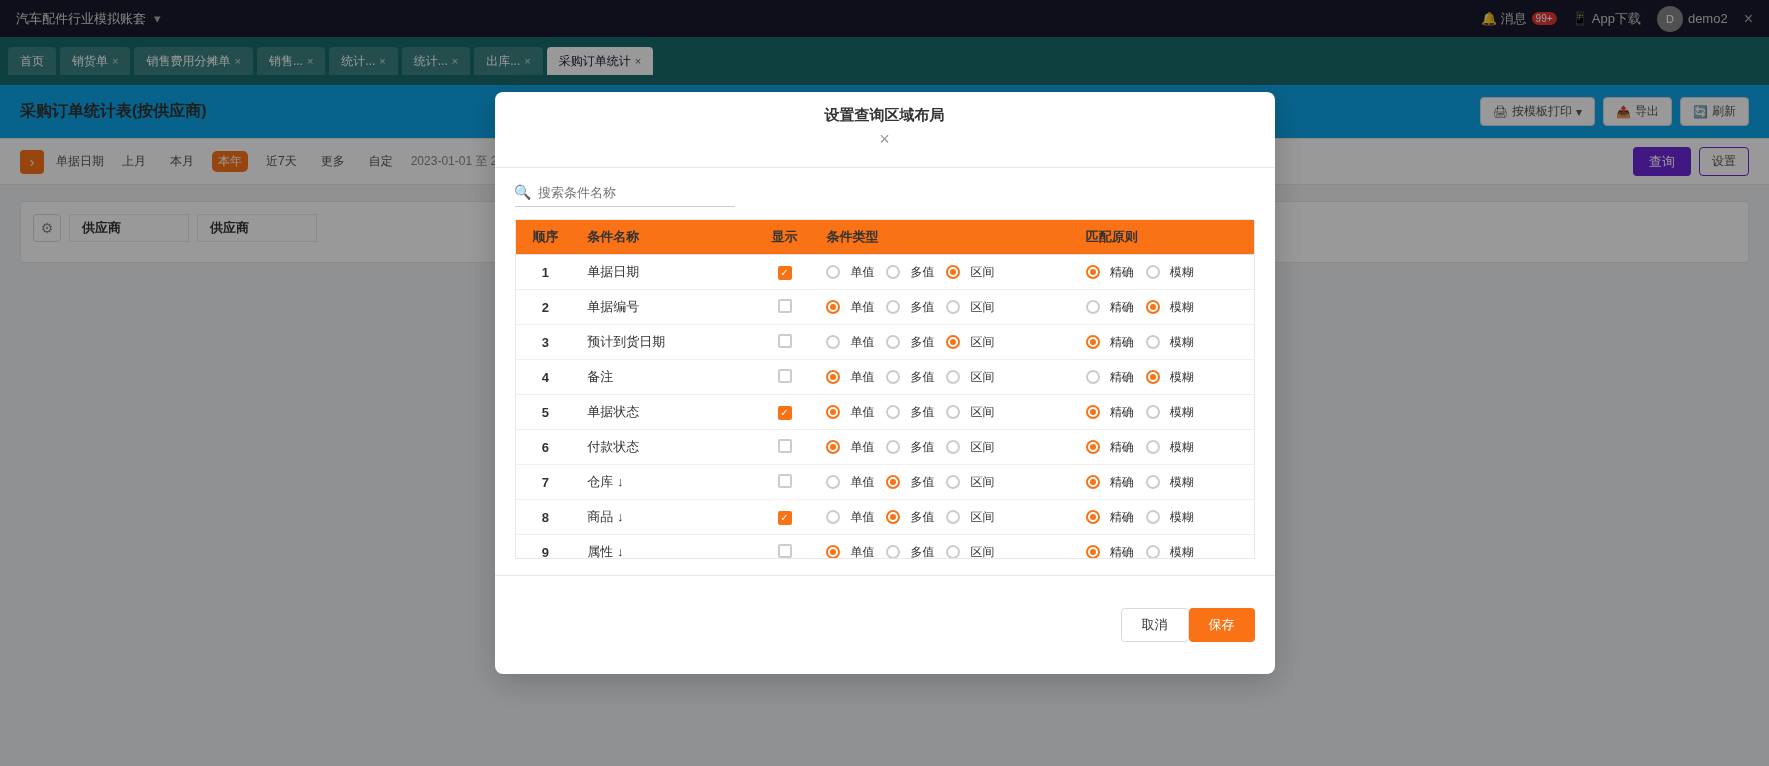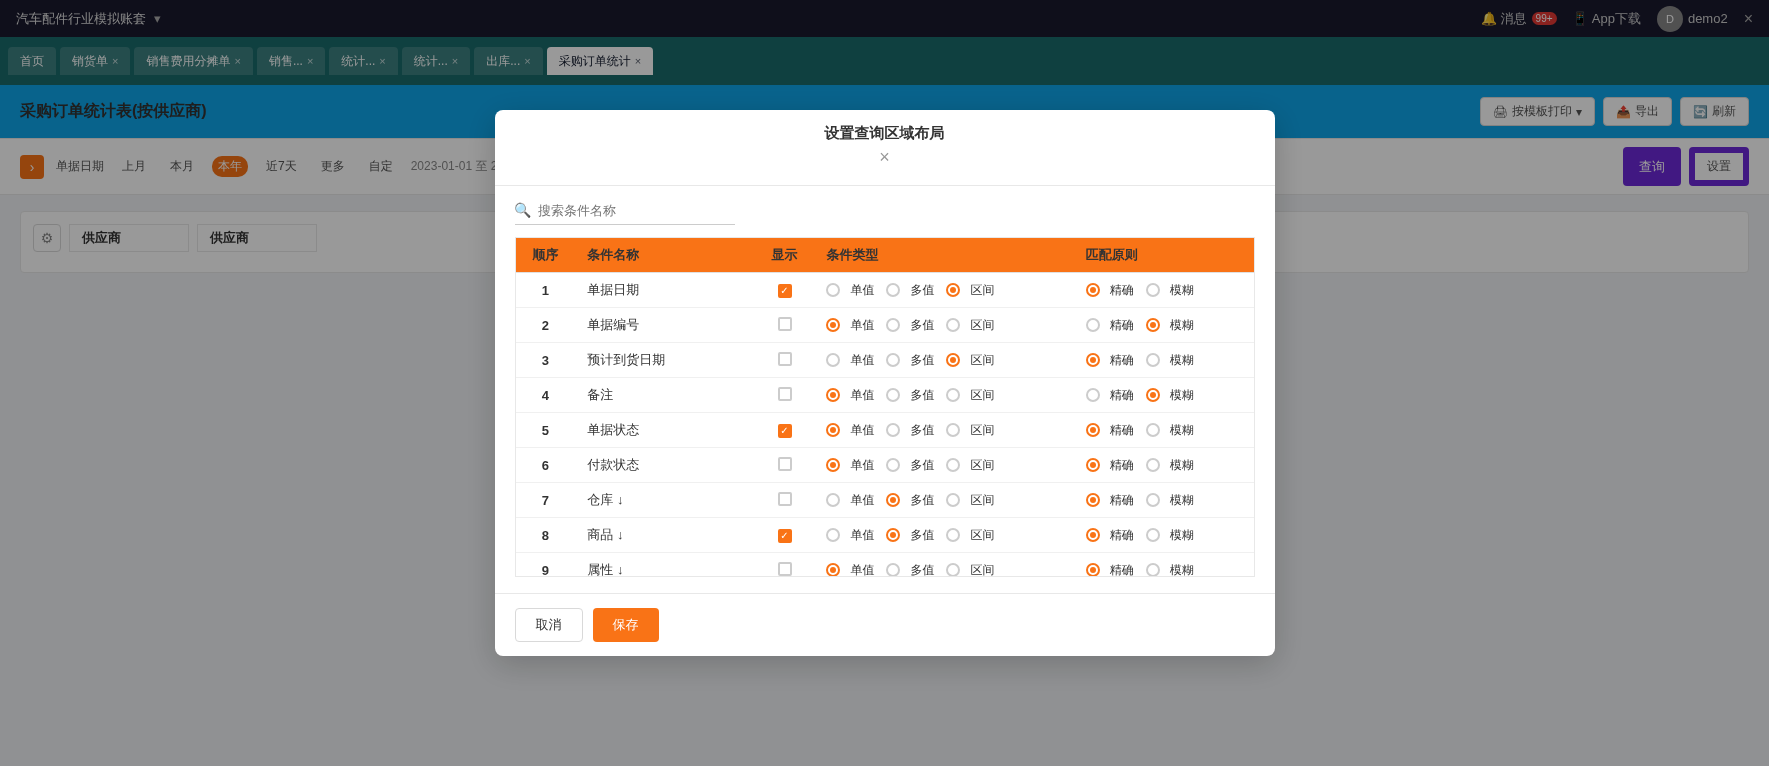--- a/index.html
+++ b/index.html
@@ -96,29 +96,29 @@
     }
     .filter-label { font-size: 12px; color: #555; }
     .filter-period-btn {
       background: none; border: none;
       color: #555; font-size: 12px;
       cursor: pointer; padding: 2px 6px;
     }
     .filter-period-btn.active {
       background: #f97316;
       color: white;
-      border-radius: 10px;
+      border-radius: 5px;
     }
     .filter-date-range { font-size: 12px; color: #888; }
     .btn-query {
       background: #6d28d9; color: white; border: none;
       padding: 5px 16px; border-radius: 4px; cursor: pointer; font-size: 13px;
     }
     .btn-settings {
-      background: none; border: 6px solid #6d28d9;
+      background: none; border: 1px solid #6d28d9;
       padding: 5px 12px; border-radius: 4px; cursor: pointer; font-size: 12px; color: #555;
     }
 
     
     .main-content {
       padding: 16px 20px;
       position: relative;
     }
     .table-area {
       background: white;
@@ -301,23 +301,23 @@
 
     
     .table-scroll {
       overflow-y: auto;
       max-height: 340px;
       border: 1px solid #e8e8e8;
     }
 
     
     .modal-footer {
-      padding: 14px 20px;
-      display: flex;
-      gap: 10px;
+      padding: 32px 20px;
+      display: flex;
+      justify-content: flex-end;
       border-top: 1px solid #e8e8e8;
     }
     .btn-cancel {
       background: white;
       border: 1px solid #d9d9d9;
       padding: 7px 20px;
       border-radius: 4px;
       cursor: pointer;
       font-size: 13px;
       color: #333;

